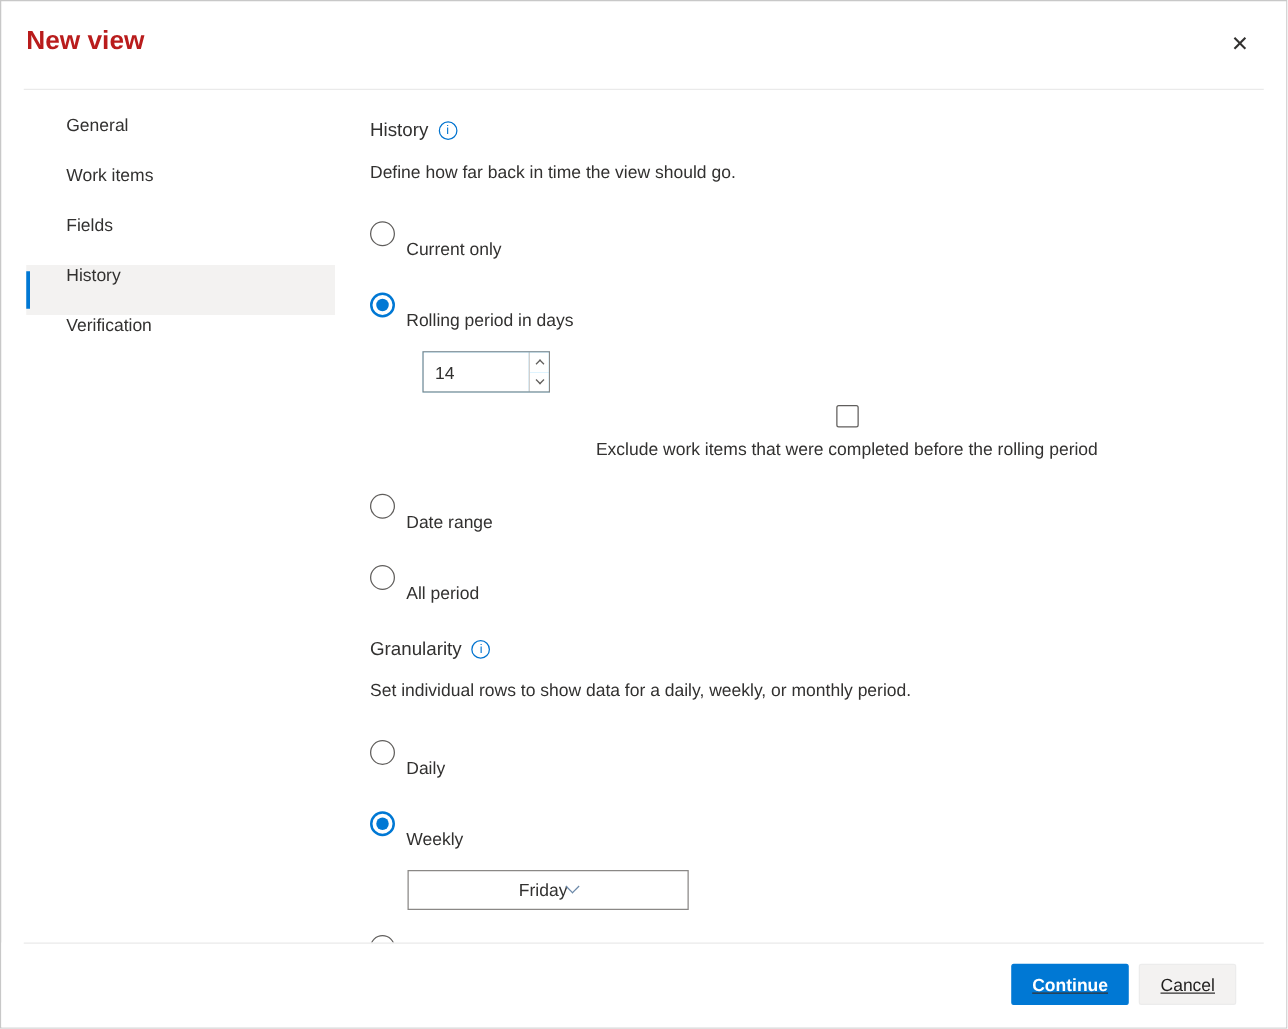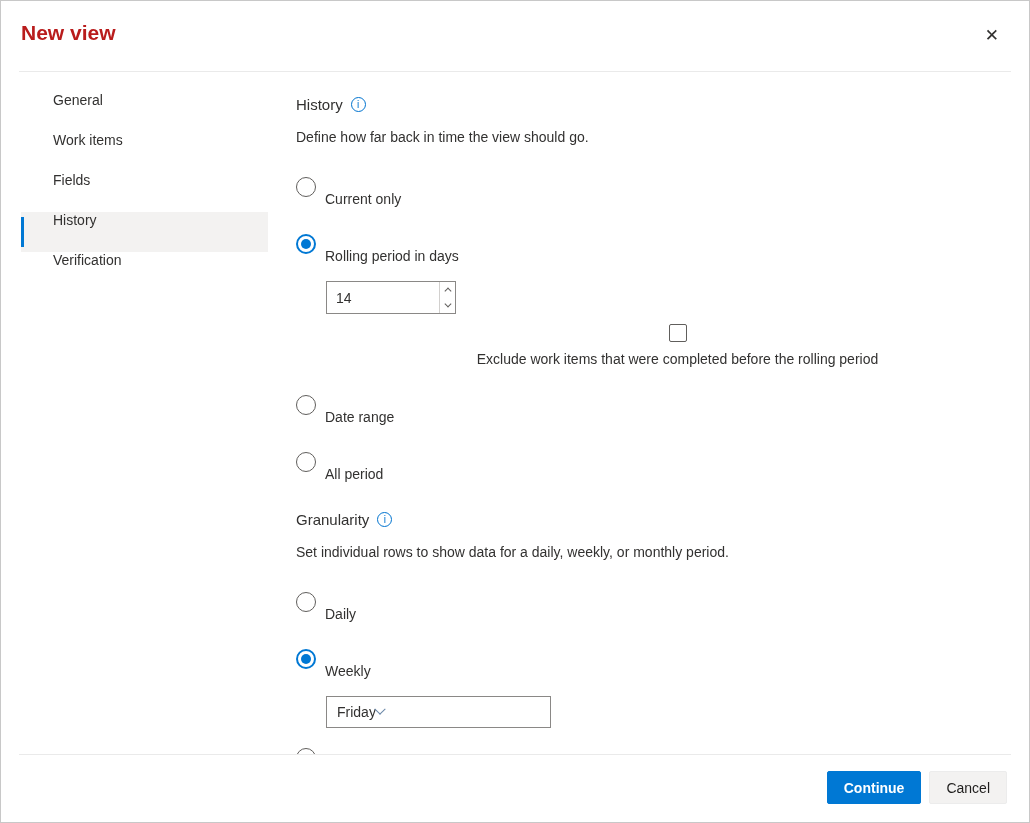--- a/index.html
+++ b/index.html
@@ -127,26 +127,27 @@
     left: 50%; top: 50%;
     width: 10px; height: 10px;
     margin: -5px 0 0 -5px;
     border-radius: 50%;
     background: #0078d4;
   }
   .radio-label { font-size: 14px; color: #323130; margin-top: 24px; }
   .indent { margin-left: 30px; }
   
   .spin-wrap {
-    width: 130px;
+    width: 102px;
     height: 33px;
     border: 1px solid #8a8886;
     display: flex;
     margin-bottom: 10px;
     background: #7dd3fc;
+    margin-left: 12px;
   }
   .spin-input {
     flex: 1;
     border: none;
     outline: none;
     font-size: 14px;
     padding-left: 9px;
     font-family: "Liberation Sans", sans-serif;
     color: #323130;
     width: 80px;
@@ -191,21 +192,21 @@
     flex: none;
   }
   .checkbox-label { font-size: 14px; color: #323130; }
   
   .dropdown {
     width: 225px;
     height: 32px;
     border: 1px solid #8a8886;
     display: flex;
     align-items: center;
-    justify-content: flex-start;
+    justify-content: center;
     padding: 0 10px;
     margin-bottom: 10px;
     cursor: pointer;
     background: #fff;
   }
   .dropdown-value { font-size: 14px; color: #323130; }
   .dropdown-chevron {
     width: 8px; height: 8px;
     border-right: 1.5px solid #6b88a8;
     border-bottom: 1.5px solid #6b88a8;
@@ -216,21 +217,22 @@
   .dialog-footer {
     position: absolute;
     left: 0; right: 0; bottom: 0;
     background: #fff;
   }
   .footer-divider { border-top: 1px solid #eaeaea; margin: 0 18px; }
   .footer-buttons {
     display: flex;
     justify-content: flex-end;
     gap: 8px;
-    padding: 16px 22px 18px 22px;
+    padding: 16px 40px 18px 22px;
+    text-decoration: underline;
   }
   .btn {
     height: 33px;
     padding: 0 16px;
     font-size: 14px;
     border-radius: 2px;
     cursor: pointer;
     font-family: "Liberation Sans", sans-serif;
   }
   .btn-primary {

